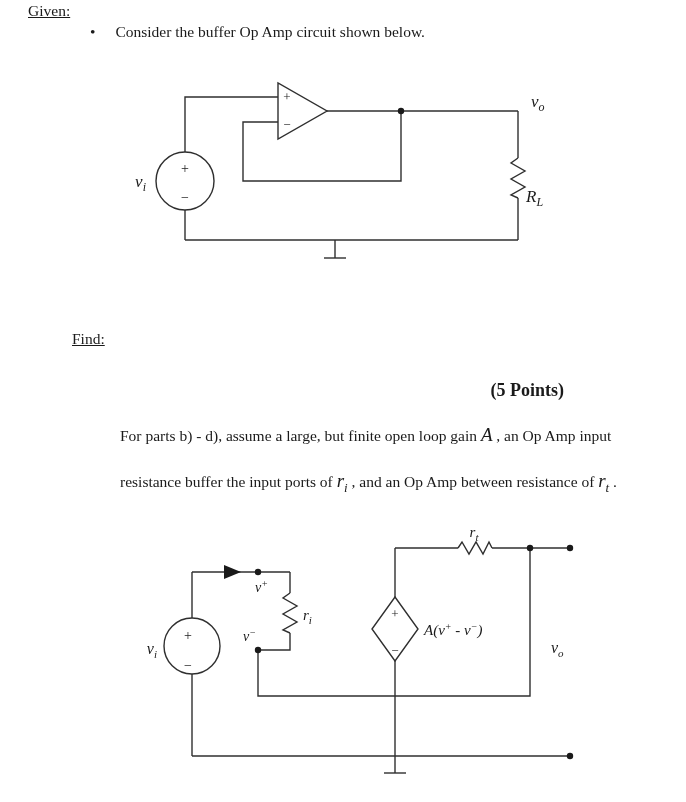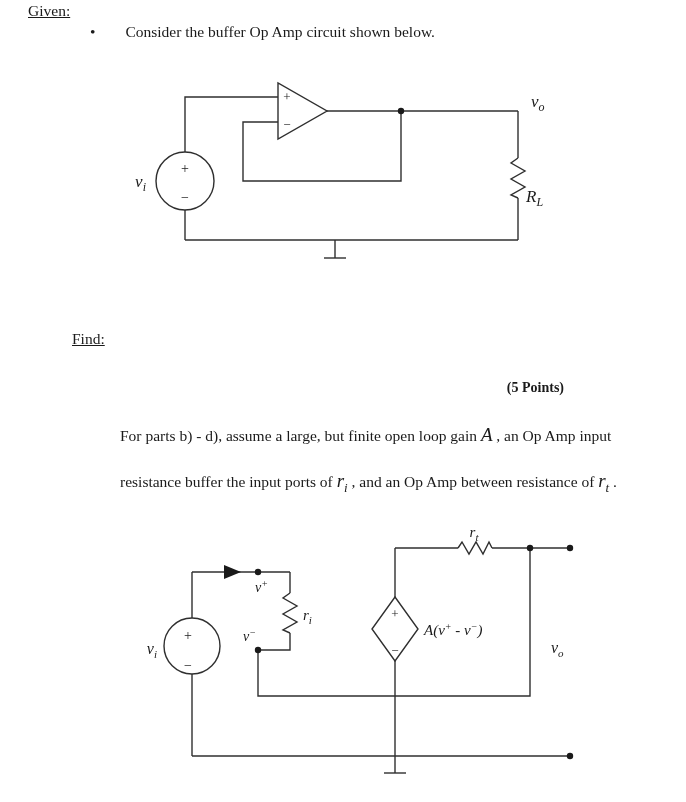--- a/index.html
+++ b/index.html
@@ -2,35 +2,35 @@
 <html><head>
 <meta charset="utf-8">
 <style>
   html,body{margin:0;padding:0;}
   body{width:686px;height:802px;background:#ffffff;font-family:"Liberation Serif",serif;color:#1a1a1a;}
   .page{position:relative;width:686px;height:802px;background:#ffffff;overflow:hidden;}
   .abs{position:absolute;}
   .heading{font-size:15.5px;text-decoration:underline;}
   .txt{font-size:15.5px;white-space:nowrap;}
   .qlabel{margin-right:14px;}
-  .points{font-weight:700;font-size:14px;}
+  .points{font-weight:700;font-size:18px;}
   .mvar{font-style:italic;}
   .mvar sub{font-size:11px;font-style:italic;}
   .math-big{font-style:italic;font-size:19px;}
   .math-big sub{font-size:13px;font-style:italic;}
   svg.circuits{position:absolute;left:0;top:0;}
   svg text{font-family:"Liberation Serif",serif;fill:#1a1a1a;}
 </style>
 </head>
 <body>
 
 <div class="page">
 
   <div class="abs heading" style="left:28px;top:2px;">Given:</div>
-  <div class="abs txt" style="left:90px;top:23px;"><span>•</span><span style="margin-left:30px;">Consider the buffer Op Amp circuit shown below.</span></div>
+  <div class="abs txt" style="left:90px;top:23px;"><span>•</span><span style="margin-left:20px;">Consider the buffer Op Amp circuit shown below.</span></div>
 
   <svg class="circuits" width="686" height="802" viewBox="0 0 686 802">
 
     <g>
       <g stroke="#2f2f2f" stroke-width="1.4" fill="none">
         <polyline points="278,97 185,97 185,152"></polyline>
         <line x1="185" y1="210" x2="185" y2="240"></line>
         <line x1="185" y1="240" x2="518" y2="240"></line>
         <line x1="327" y1="111" x2="518" y2="111"></line>
         <line x1="518" y1="111" x2="518" y2="158"></line>

